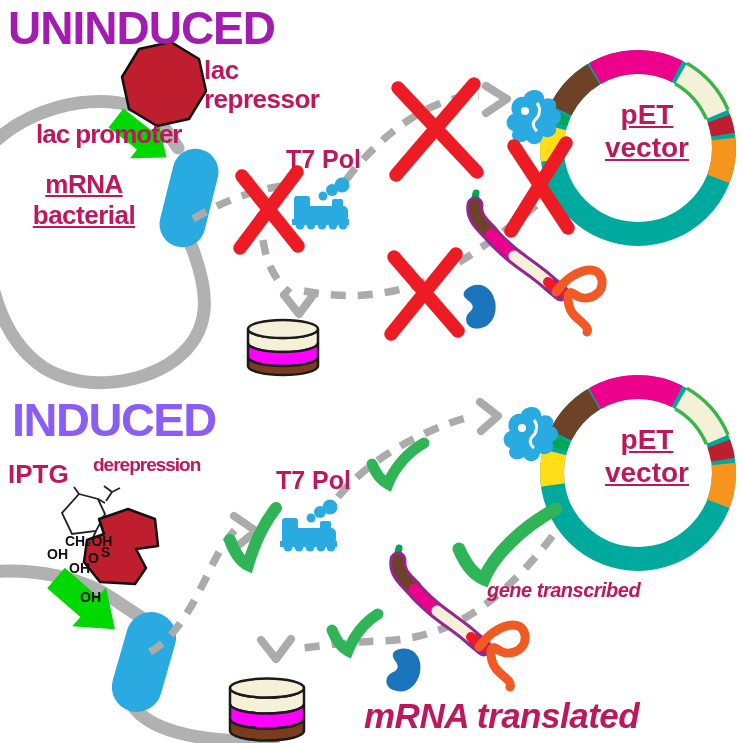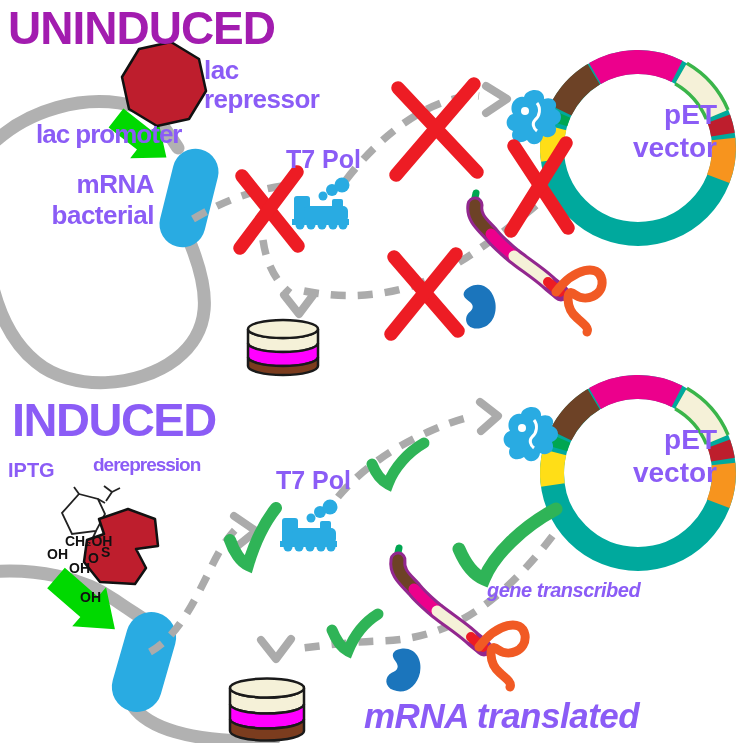--- a/index.html
+++ b/index.html
@@ -1,30 +1,30 @@
 <!DOCTYPE html>
 <html><head>
 <meta charset="utf-8">
 <style>
   html,body{margin:0;padding:0;background:#fff;}
   #stage{position:relative;width:743px;height:743px;background:#ffffff;overflow:hidden;
          font-family:"Liberation Sans",sans-serif;}
   #art{position:absolute;left:0;top:0;}
-  .lbl{position:absolute;font-weight:bold;color:#8b5cf6;white-space:nowrap;}
+  .lbl{position:absolute;font-weight:bold;color:#be185d;white-space:nowrap;}
   .lbl span{display:block;}
-  .ctr{text-align:right;}
+  .ctr{text-align:center;text-decoration:underline;}
   .ital{font-style:italic;}
   #t-unind{left:8px;top:1px;font-size:46px;letter-spacing:-1px;color:#a21caf;}
   #t-ind{left:12px;top:392px;font-size:47px;letter-spacing:-1.5px;color:#8b5cf6;}
   #l-lacrep{left:204px;top:56px;font-size:26px;line-height:29px;letter-spacing:-.5px;}
   #l-lacprom{left:36px;top:119px;font-size:26px;letter-spacing:-1px;}
   #l-host{left:14px;top:169px;width:140px;font-size:26px;line-height:31px;letter-spacing:-.5px;}
   #l-t7top{left:286px;top:145px;font-size:25px;}
   #l-pettop{left:577px;top:98px;width:140px;font-size:28px;line-height:33px;}
-  #l-iptg{left:8px;top:459px;font-size:20px;text-align:center;}
+  #l-iptg{left:8px;top:459px;font-size:26px;text-align:center;}
   #l-derep{left:93px;top:454px;font-size:19px;letter-spacing:-1px;}
   #l-t7bot{left:276px;top:466px;font-size:25px;}
   #l-petbot{left:577px;top:423px;width:140px;font-size:28px;line-height:33px;}
   #l-genetr{left:487px;top:579px;font-size:20px;letter-spacing:-.5px;}
   #l-mrnatr{left:364px;top:696px;font-size:35px;letter-spacing:-.5px;text-align:center;}
   .chem{position:absolute;font-size:14px;font-weight:bold;color:#111;margin-top:48px;}
   #c-ch2oh{left:65px;top:485px;}
   #c-ohl{left:47px;top:498px;}
   #c-o{left:88px;top:502px;}
   #c-s{left:101px;top:496px;}

